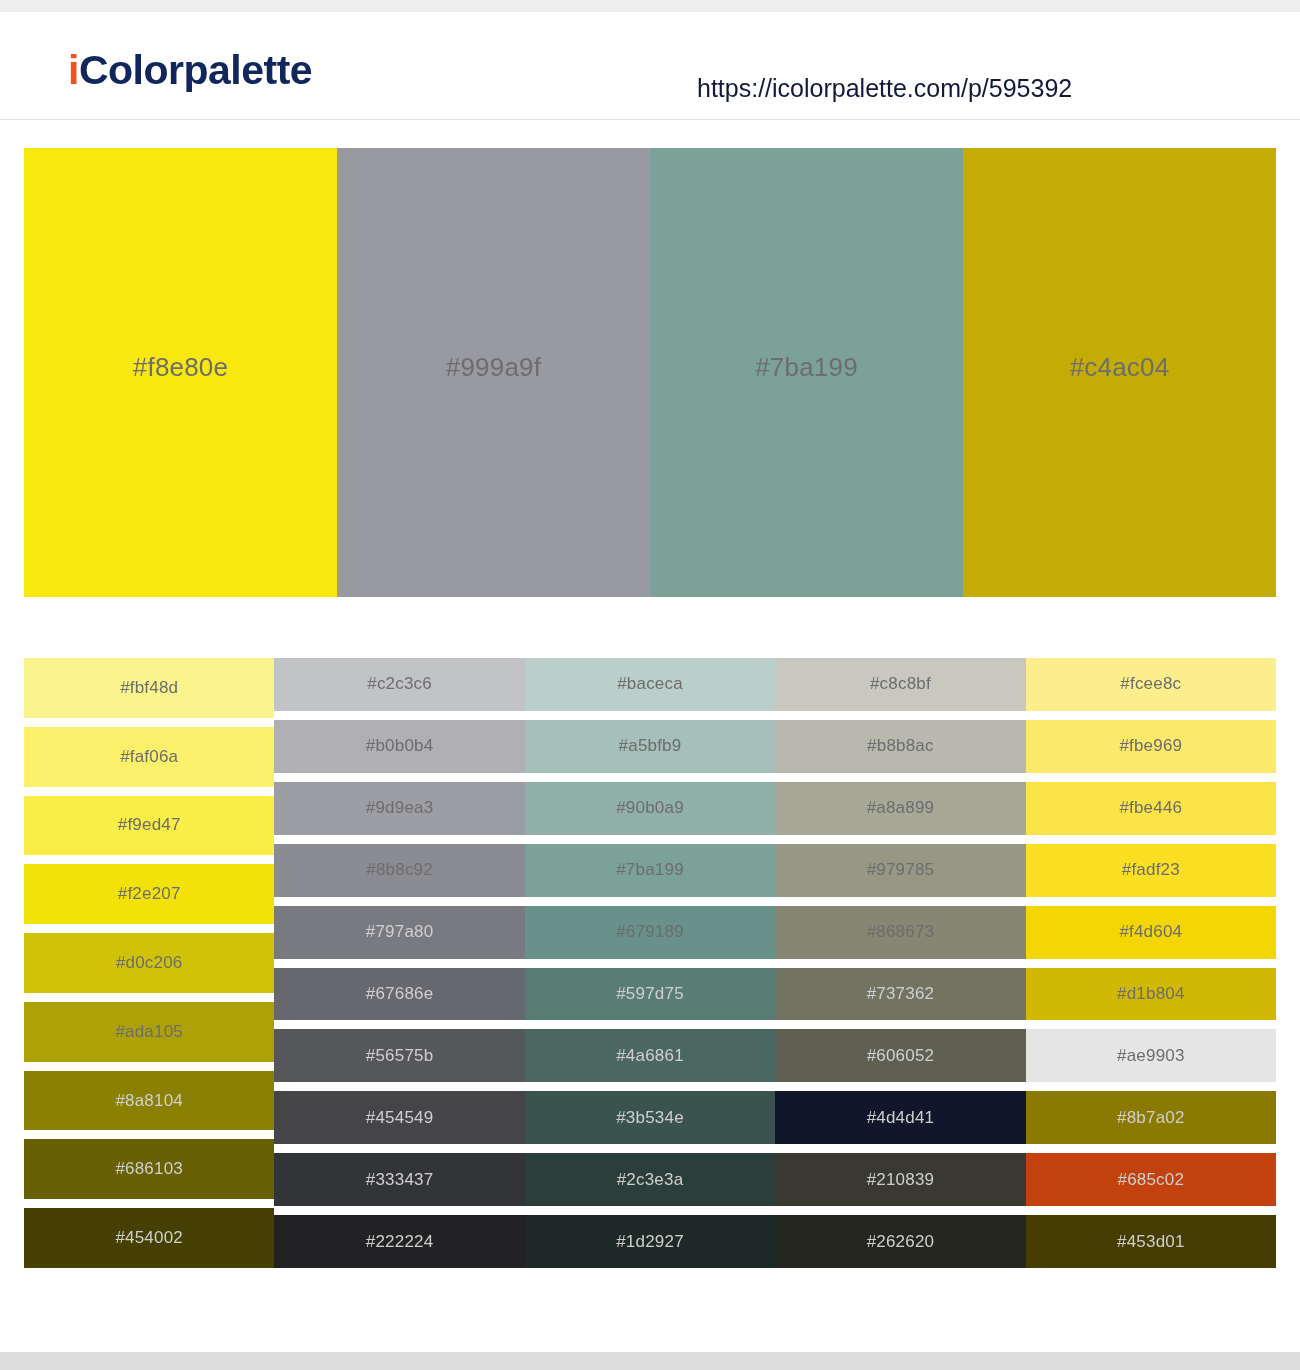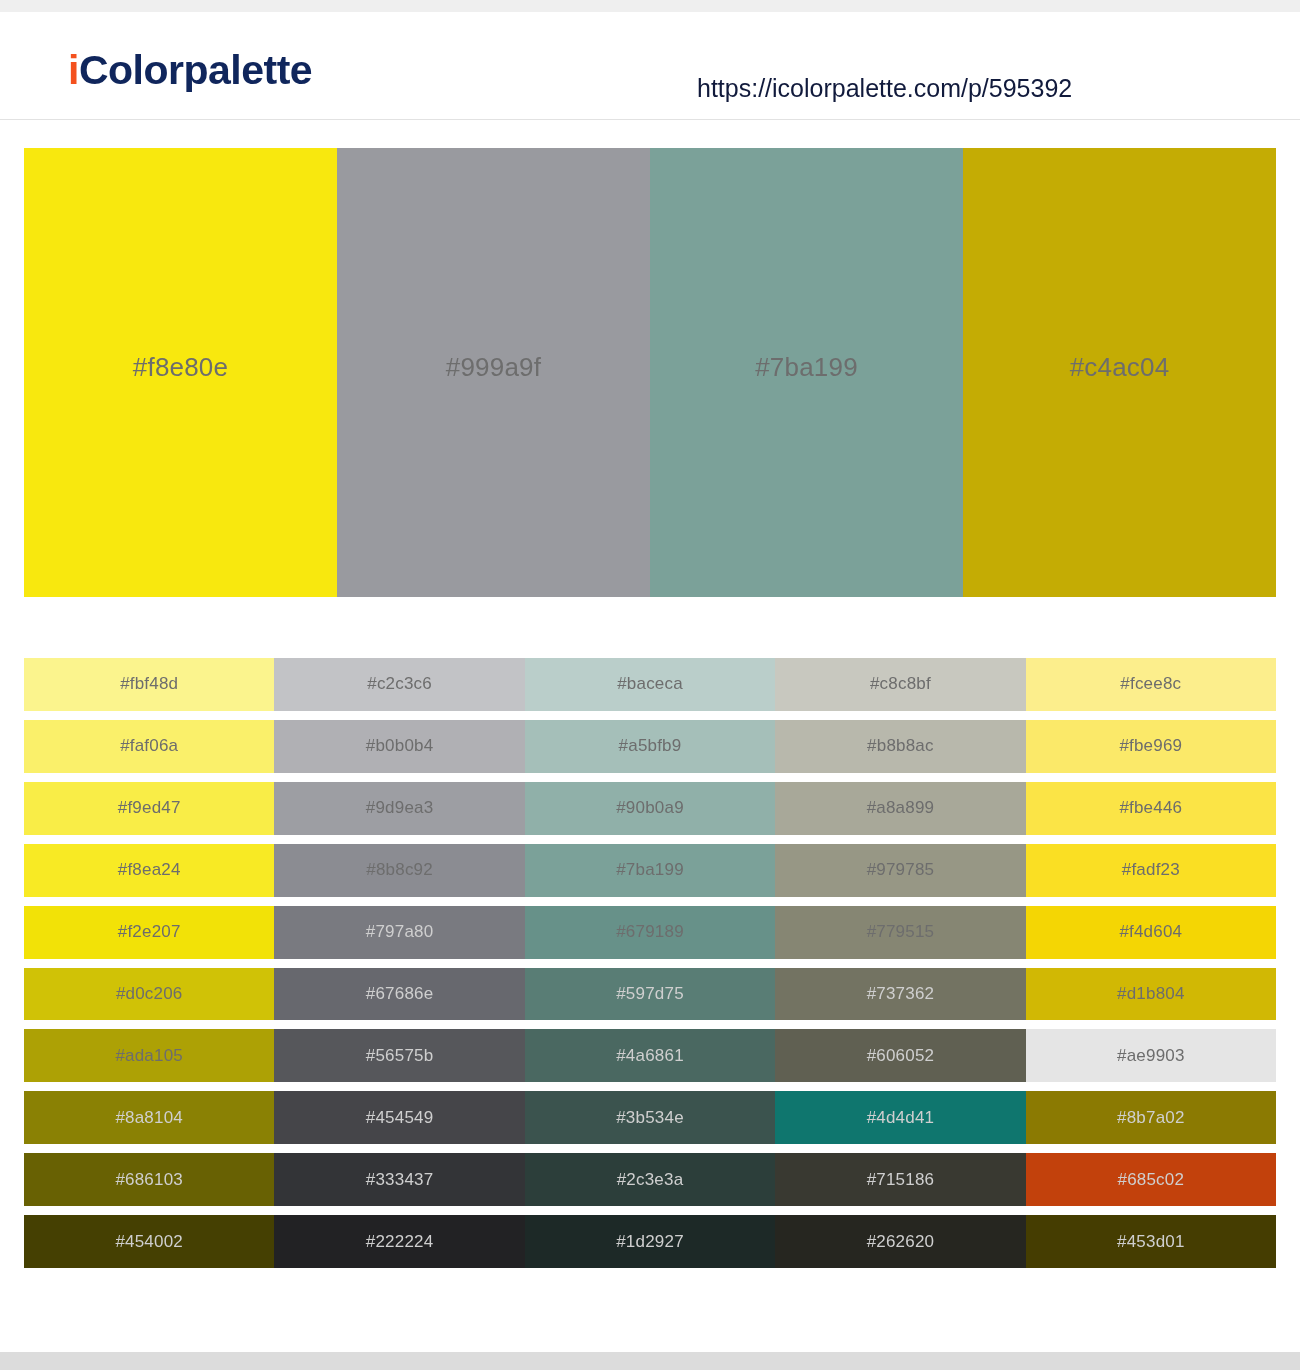--- a/index.html
+++ b/index.html
@@ -132,23 +132,20 @@
     <div class="shade-col">
       <div class="shade-cell" style="background: rgb(251, 244, 141);">
         <span class="shade-label" style="color: rgb(109, 109, 109);">#fbf48d</span>
       </div>
       <div class="shade-cell" style="background: rgb(250, 240, 106);">
         <span class="shade-label" style="color: rgb(109, 109, 109);">#faf06a</span>
       </div>
       <div class="shade-cell" style="background: rgb(249, 237, 71);">
         <span class="shade-label" style="color: rgb(109, 109, 109);">#f9ed47</span>
       </div>
-      <div class="shade-cell" style="background: rgb(248, 234, 36);">
-        <span class="shade-label" style="color: rgb(109, 109, 109);">#f8ea24</span>
-      </div>
       <div class="shade-cell" style="background: rgb(242, 226, 7);">
         <span class="shade-label" style="color: rgb(109, 109, 109);">#f2e207</span>
       </div>
       <div class="shade-cell" style="background: rgb(208, 194, 6);">
         <span class="shade-label" style="color: rgb(109, 109, 109);">#d0c206</span>
       </div>
       <div class="shade-cell" style="background: rgb(173, 161, 5);">
         <span class="shade-label" style="color: rgb(109, 109, 109);">#ada105</span>
       </div>
       <div class="shade-cell" style="background: rgb(138, 129, 4);">
@@ -232,33 +229,33 @@
       <div class="shade-cell" style="background: rgb(184, 184, 172);">
         <span class="shade-label" style="color: rgb(109, 109, 109);">#b8b8ac</span>
       </div>
       <div class="shade-cell" style="background: rgb(168, 168, 153);">
         <span class="shade-label" style="color: rgb(109, 109, 109);">#a8a899</span>
       </div>
       <div class="shade-cell" style="background: rgb(151, 151, 133);">
         <span class="shade-label" style="color: rgb(109, 109, 109);">#979785</span>
       </div>
       <div class="shade-cell" style="background: rgb(134, 134, 115);">
-        <span class="shade-label" style="color: rgb(109, 109, 109);">#779515</span>
+        <span class="shade-label" style="color: rgb(109, 109, 109);">#868673</span>
       </div>
       <div class="shade-cell" style="background: rgb(115, 115, 98);">
         <span class="shade-label" style="color: rgb(207, 207, 207);">#737362</span>
       </div>
       <div class="shade-cell" style="background: rgb(96, 96, 82);">
         <span class="shade-label" style="color: rgb(207, 207, 207);">#606052</span>
       </div>
-      <div class="shade-cell" style="background: #0f766e;">
+      <div class="shade-cell" style="background: #0f172a;">
         <span class="shade-label" style="color: rgb(207, 207, 207);">#4d4d41</span>
       </div>
       <div class="shade-cell" style="background: rgb(57, 57, 49);">
-        <span class="shade-label" style="color: rgb(207, 207, 207);">#715186</span>
+        <span class="shade-label" style="color: rgb(207, 207, 207);">#210839</span>
       </div>
       <div class="shade-cell" style="background: rgb(38, 38, 32);">
         <span class="shade-label" style="color: rgb(207, 207, 207);">#262620</span>
       </div>
     </div>
     <div class="shade-col">
       <div class="shade-cell" style="background: rgb(252, 238, 140);">
         <span class="shade-label" style="color: rgb(109, 109, 109);">#fcee8c</span>
       </div>
       <div class="shade-cell" style="background: rgb(251, 233, 105);">

